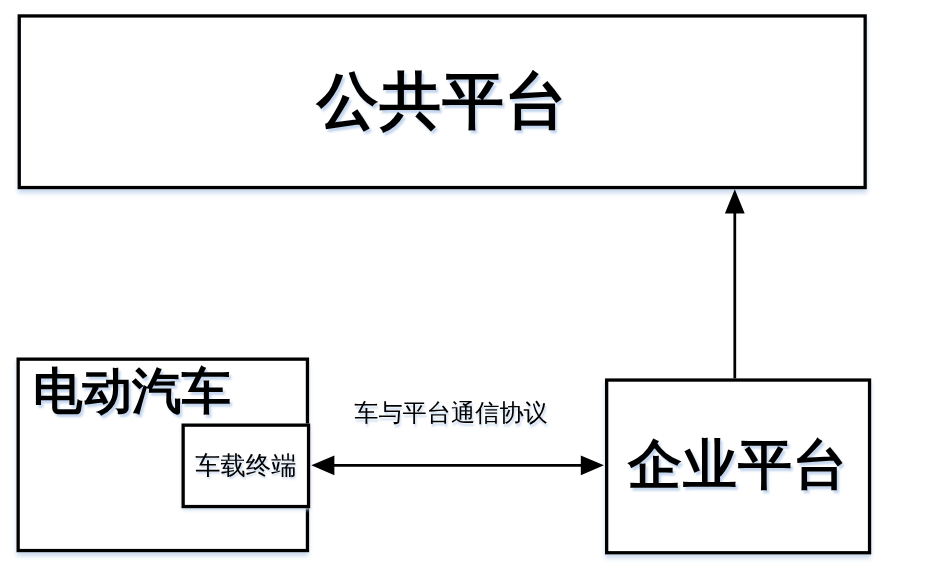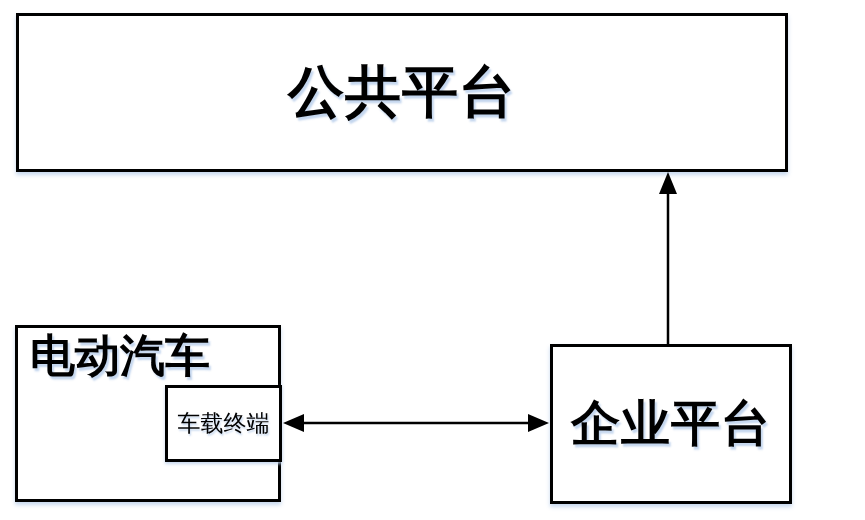--- a/index.html
+++ b/index.html
@@ -113,14 +113,15 @@
 
     <line x1="668" y1="344" x2="668" y2="191" stroke="#000000" stroke-width="2.5"></line>
     <polygon points="668,172 659,194 677,194" fill="#000000"></polygon>
 
     <line x1="300" y1="423" x2="532" y2="423" stroke="#000000" stroke-width="2.5"></line>
     <polygon points="283,423 304,414 304,432" fill="#000000"></polygon>
     <polygon points="549,423 528,414 528,432" fill="#000000"></polygon>
   </svg>
 
 
+  <div class="edge-label" id="edge-label-vehicle-platform">车与平台通信协议</div>
 
 </div>
 
 </body></html>

